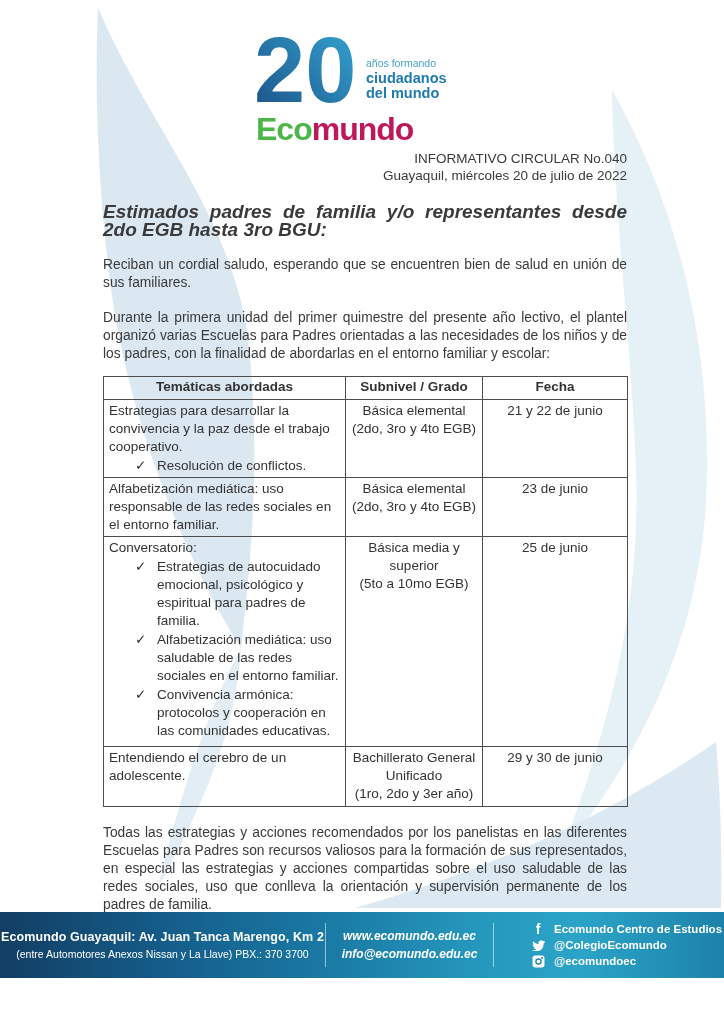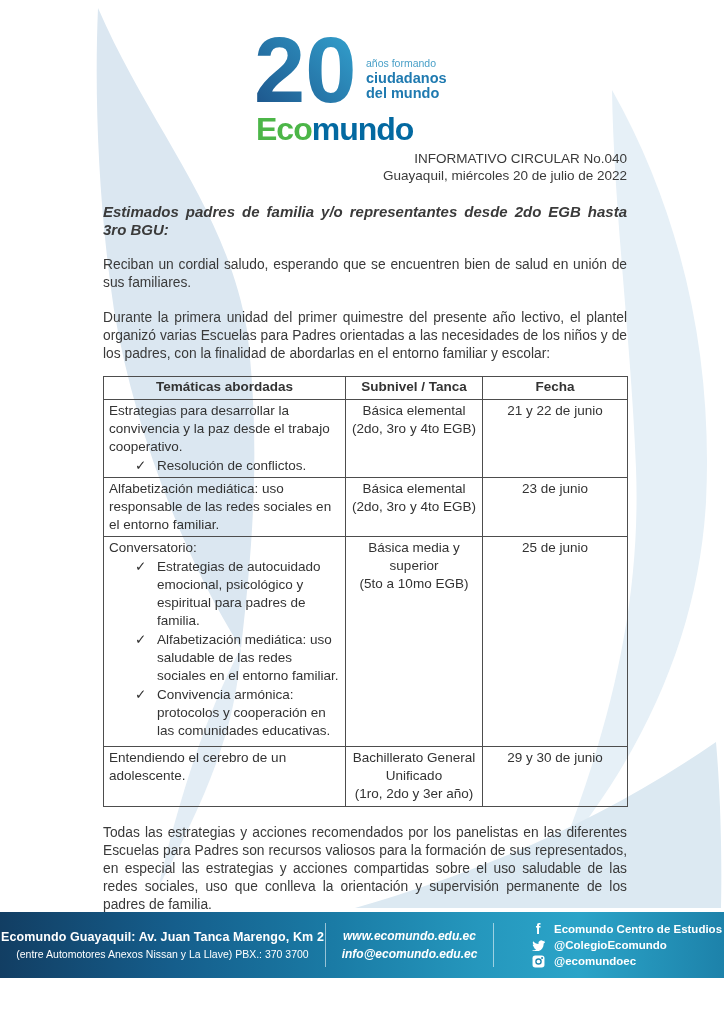--- a/index.html
+++ b/index.html
@@ -10,27 +10,27 @@
     background:#ffffff; overflow:hidden; color:#3a3a3a;
   }
   .watermarks { position:absolute; inset:0; z-index:0; pointer-events:none; }
   .content { position:relative; z-index:1; margin:0 97px 0 103px; }
 
   
   .logo-wrap { padding-top:26px; text-align:center; }
   .logo-inner { display:inline-block; text-align:left; }
   .logo-word { font-weight:bold; font-size:32px; letter-spacing:-1px; line-height:30px; margin-top:0px; }
   .logo-word .eco { color:#4cb648; }
-  .logo-word .mundo { color:#0369a1; }
+  .logo-word .mundo { color:#be185d; }
 
   
   .doc-header { margin-top:6px; text-align:right; font-size:13.5px; line-height:17px; color:#3a3a3a; }
 
   
-  .salutation { margin-top:19px; font-size:15px; font-weight:bold; font-style:italic; line-height:18px; text-align:justify; }
+  .salutation { margin-top:19px; font-size:19px; font-weight:bold; font-style:italic; line-height:18px; text-align:justify; }
   .para { margin-top:17px; font-size:13.8px; line-height:18px; text-align:justify; }
 
   
   table.schedule { margin-top:13px; border-collapse:collapse; width:100%; table-layout:fixed; font-size:13.5px; color:#333; }
   .schedule th, .schedule td { border:1px solid #4d4d4d; vertical-align:top; padding:2px 5px; line-height:18px; }
   .schedule th { font-weight:bold; text-align:center; height:23px; padding:1px; }
   .schedule .c-sub, .schedule .c-fec { text-align:center; }
   .r1 { height:75px; } .r2 { height:50px; } .r3 { height:210px;margin-left:20px; } .r4 { height:60px; }
   .pt-r1 { padding-top:14px; } .pt-r2 { padding-top:8px; } .pt-r3 { padding-top:30px; } .pt-r4 { padding-top:3px; }
   .bullet { display:flex; padding-left:26px; margin-top:1px; }
@@ -98,21 +98,21 @@
 
     <table class="schedule">
       <colgroup>
           <col style="width:242px">
           <col style="width:137px">
           <col style="width:145px">
         </colgroup>
       <thead>
         <tr>
           <th>Temáticas abordadas</th>
-          <th>Subnivel / Tanca</th>
+          <th>Subnivel / Grado</th>
           <th>Fecha</th>
         </tr>
       </thead>
       <tbody>
         <tr class="r1">
           <td class="c-tem">
             <div>Estrategias para desarrollar la convivencia y la paz desde el trabajo cooperativo.</div>
             <div class="bullet">
               <span class="chk">✓</span>
               <span class="txt">Resolución de conflictos.</span>

